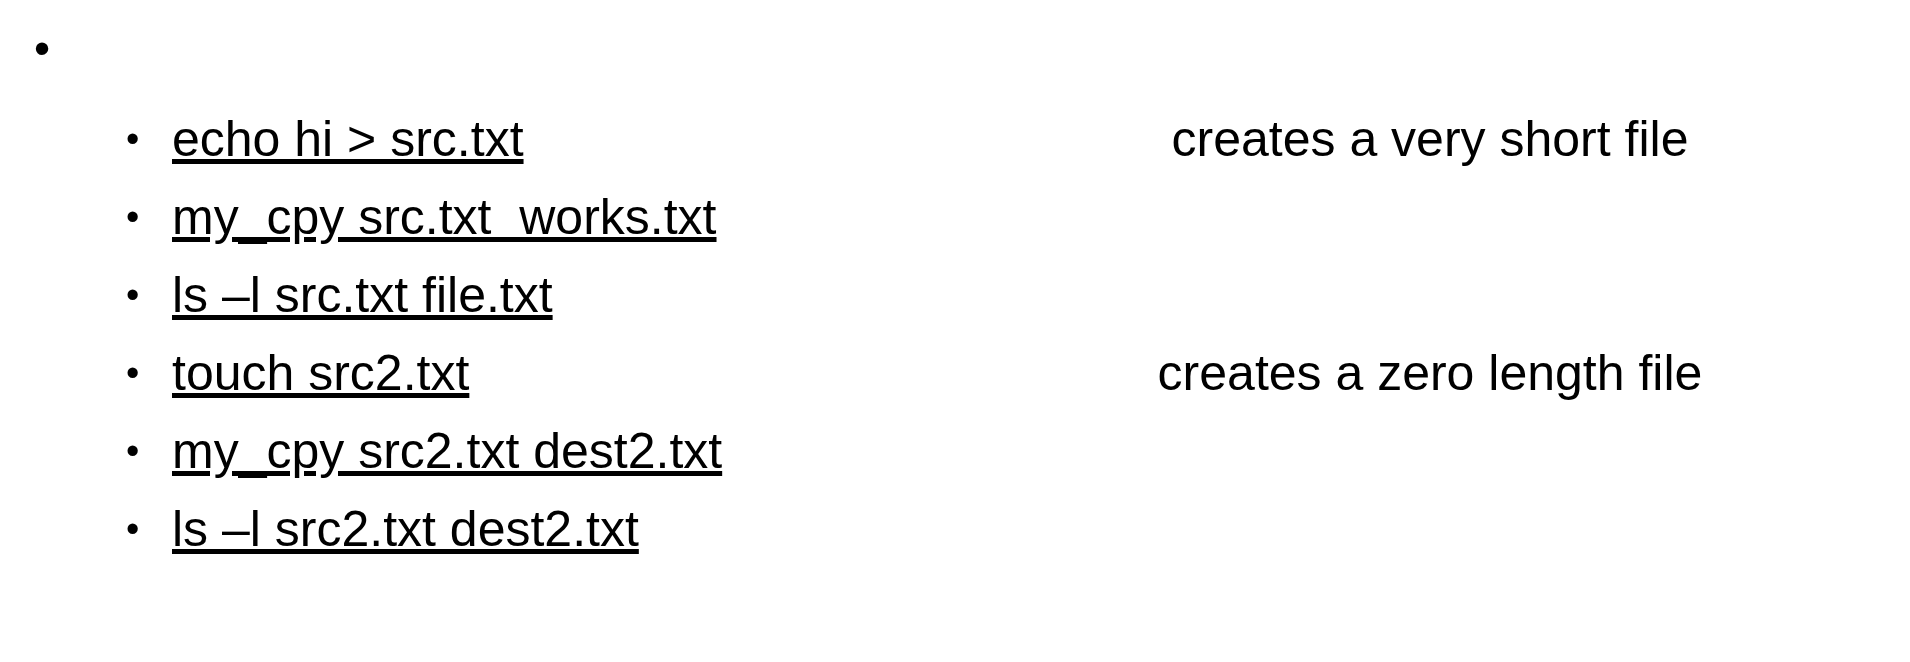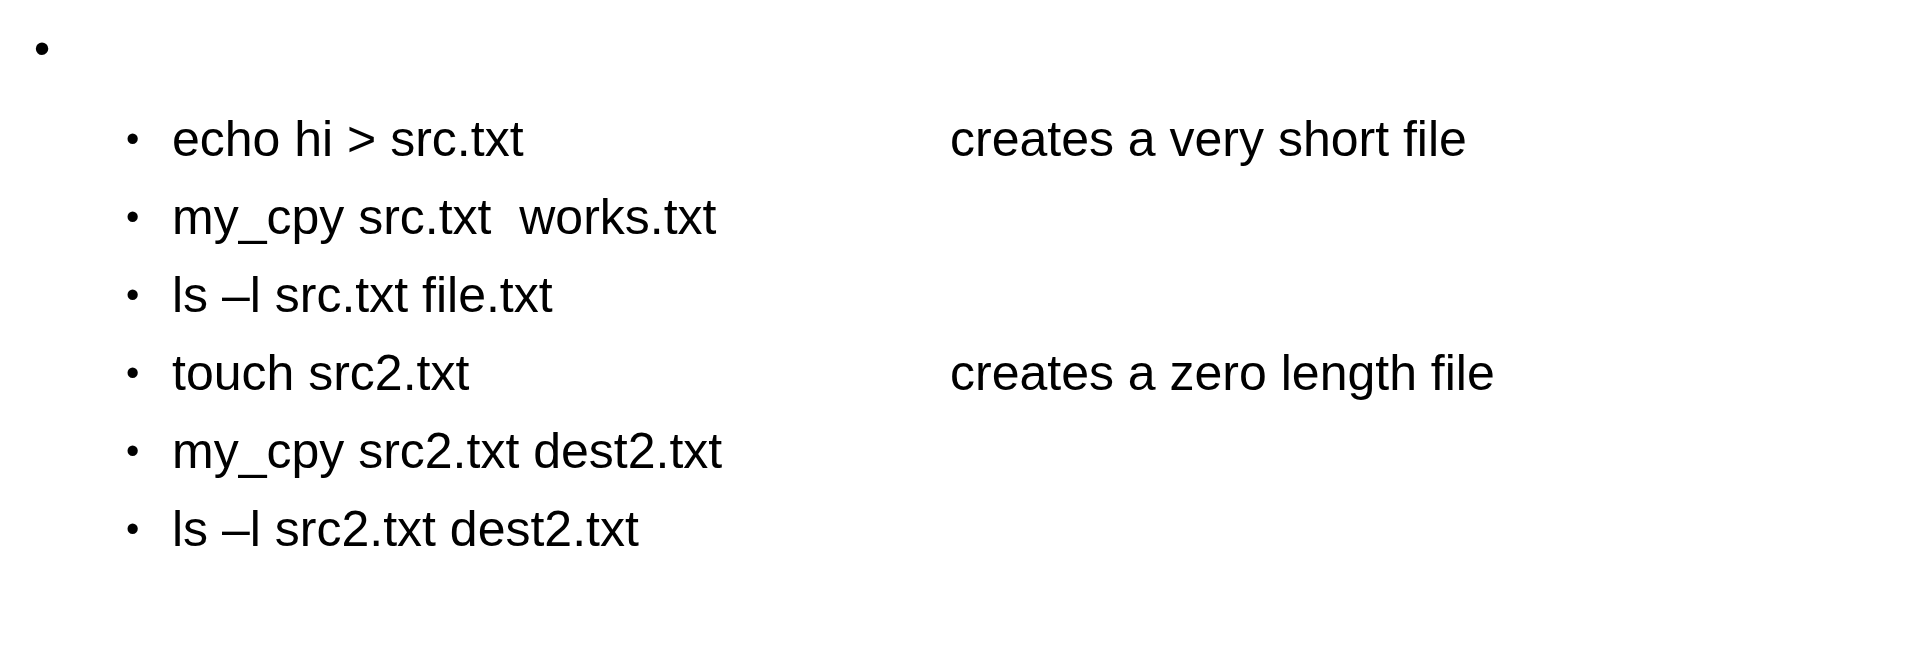--- a/index.html
+++ b/index.html
@@ -45,24 +45,26 @@
   }
   .bullet.l2 {
     margin-left: 126px;
     width: 46px;
     font-size: 38px;
   }
   .command {
     flex: 0 0 auto;
     width: 778px;
     white-space: pre;
+    text-decoration: underline;
   }
   .comment {
     flex: 1 1 auto;
     white-space: pre;
+    text-align: center;
   }
 </style>
 </head>
 <body>
 
 <div class="slide" style="background: rgb(255, 255, 255); color: rgb(0, 0, 0);">
   <div class="title-line">
     <span class="bullet l1">•</span>
   </div>
   <div class="steps">

